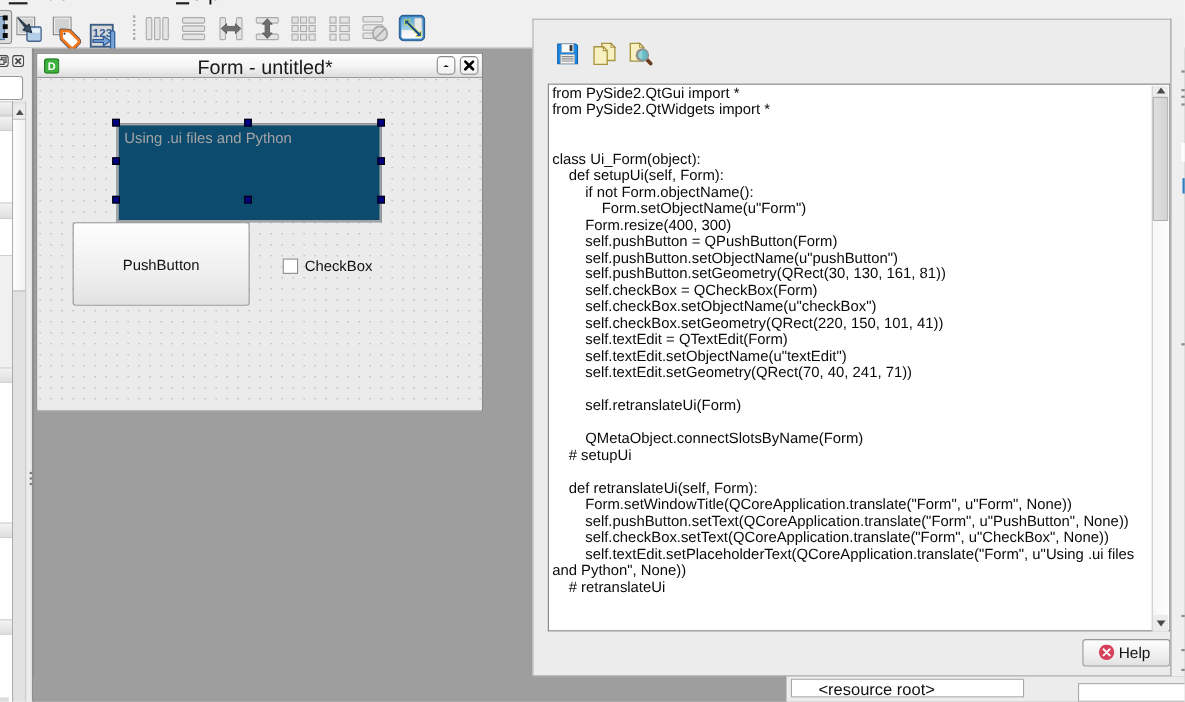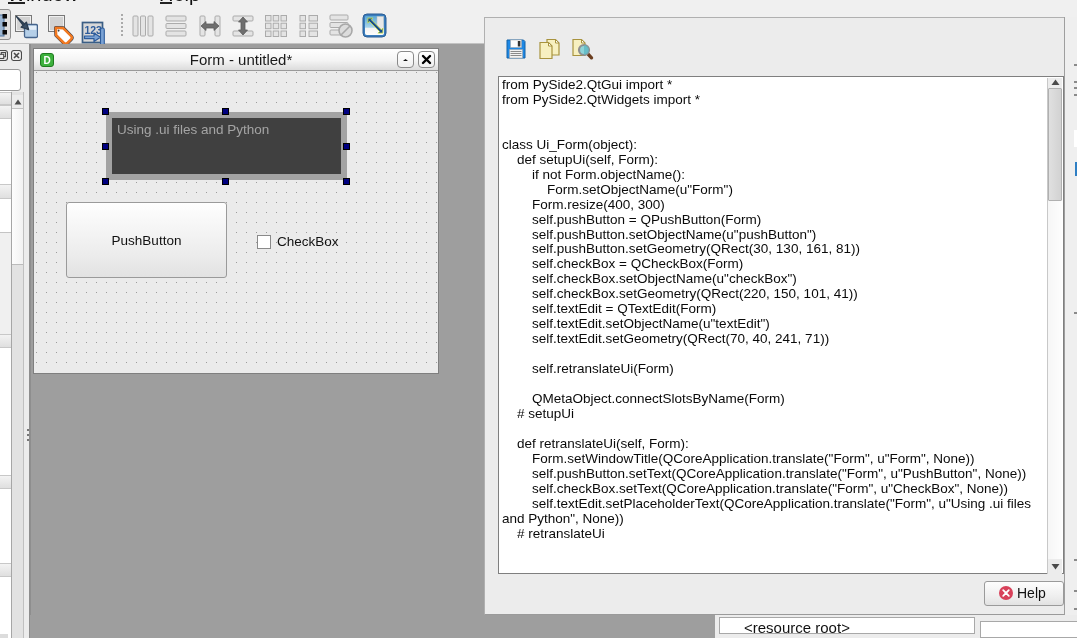--- a/index.html
+++ b/index.html
@@ -201,42 +201,42 @@
     <div class="abs" style="left:27px;top:395px;width:2px;height:2px;background:#777;"></div>
   </div>
 
   <div id="fwin" class="abs">
     <div id="ftitle">
 
       <svg class="abs" style="left:6px;top:4px;width:14px;height:14px;" viewBox="0 0 14 14">
         <rect x="0.5" y="0.5" width="13" height="13" rx="2.5" fill="#3db13d" stroke="#1f7a1f"></rect>
         <text x="3.4" y="10.8" font-family="Liberation Sans" font-size="10" font-weight="bold" fill="#fff">D</text>
       </svg>
-      <div class="abs" style="left:0;top:2px;width:404px;height:18px;text-align:center;font-size:15px;color:#1a1a1a;padding-left:10px;">Form - untitled*</div>
+      <div class="abs" style="left:0;top:2px;width:404px;height:18px;text-align:center;font-size:18px;color:#1a1a1a;padding-left:10px;">Form - untitled*</div>
 
       <div class="abs" style="left:363px;top:2px;width:17px;height:17px;background:linear-gradient(#fff,#f0f0f0);border:1px solid #8a8a8a;border-radius:4px;"></div>
       <svg class="abs" style="left:363px;top:2px;width:17px;height:17px;" viewBox="0 0 17 17">
           <path d="M6 10 L11 10 L8.5 8 Z" fill="#111"></path>
         </svg>
       <div class="abs" style="left:384px;top:2px;width:17px;height:17px;background:linear-gradient(#fff,#f0f0f0);border:1px solid #8a8a8a;border-radius:4px;"></div>
       <svg class="abs" style="left:384px;top:2px;width:17px;height:17px;" viewBox="0 0 17 17">
           <path d="M5 5 L12 12 M12 5 L5 12" stroke="#000" stroke-width="2.4" stroke-linecap="round"></path>
         </svg>
     </div>
     <div id="fcontent">
       <svg class="abs" style="left:0;top:0;width:404px;height:301px;" viewBox="0 0 404 301">
         <defs>
           <pattern id="dots" x="2" y="1" width="10" height="10" patternUnits="userSpaceOnUse">
             <rect x="0" y="0" width="1" height="1" fill="#9c9c9c"></rect>
           </pattern>
         </defs>
         <rect x="0" y="0" width="404" height="301" fill="url(#dots)"></rect>
       </svg>
 
-      <div class="abs" style="left:72px;top:41px;width:241px;height:68px;background:#404040;border:6px solid #a3a3a3;">
+      <div class="abs" style="left:72px;top:41px;width:241px;height:90px;background:#0c4a6e;border:2px solid #a3a3a3;">
         <div style="position:absolute;left:5px;top:4px;font-size:13.5px;color:#a4a4a4;">Using .ui files and Python</div>
       </div>
       <div class="handle" style="left:68px;top:37px;"></div>
       <div class="handle" style="left:188px;top:37px;"></div>
       <div class="handle" style="left:309px;top:37px;"></div>
       <div class="handle" style="left:68px;top:72px;"></div>
       <div class="handle" style="left:309px;top:72px;"></div>
       <div class="handle" style="left:68px;top:107px;"></div>
       <div class="handle" style="left:188px;top:107px;"></div>
       <div class="handle" style="left:309px;top:107px;"></div>
@@ -343,19 +343,19 @@
     <div class="abs" style="left:10px;top:145px;width:3px;height:14px;background:#2f7fc4;"></div>
     <div class="abs" style="left:9px;top:295px;width:4px;height:2px;background:#8a8a8a;"></div>
     <div class="abs" style="left:9px;top:542px;width:4px;height:2px;background:#8a8a8a;"></div>
     <div class="abs" style="left:9px;top:573px;width:4px;height:2px;background:#8a8a8a;"></div>
     <div class="abs" style="left:9px;top:591px;width:4px;height:2px;background:#8a8a8a;"></div>
   </div>
 
   <div id="bottom" class="abs" style="left:0px;top:615px;width:1077px;height:23px;">
     <div class="abs" style="left:30px;top:0;width:685px;height:23px;background:#9e9e9e;"></div>
     <div class="abs" style="left:715px;top:0;width:362px;height:23px;background:#ececec;"></div>
-    <div class="whitebox" style="left:719px;top:2px;width:256px;height:17px;">
+    <div class="whitebox" style="left:719px;top:2px;width:212px;height:17px;">
       <div class="abs" style="left:24px;top:1px;font-size:15px;color:#111;">&lt;resource root&gt;</div>
     </div>
     <div class="whitebox" style="left:980px;top:6px;width:97px;height:17px;border-right:none;"></div>
   </div>
 
 </div>
 
 </body></html>

